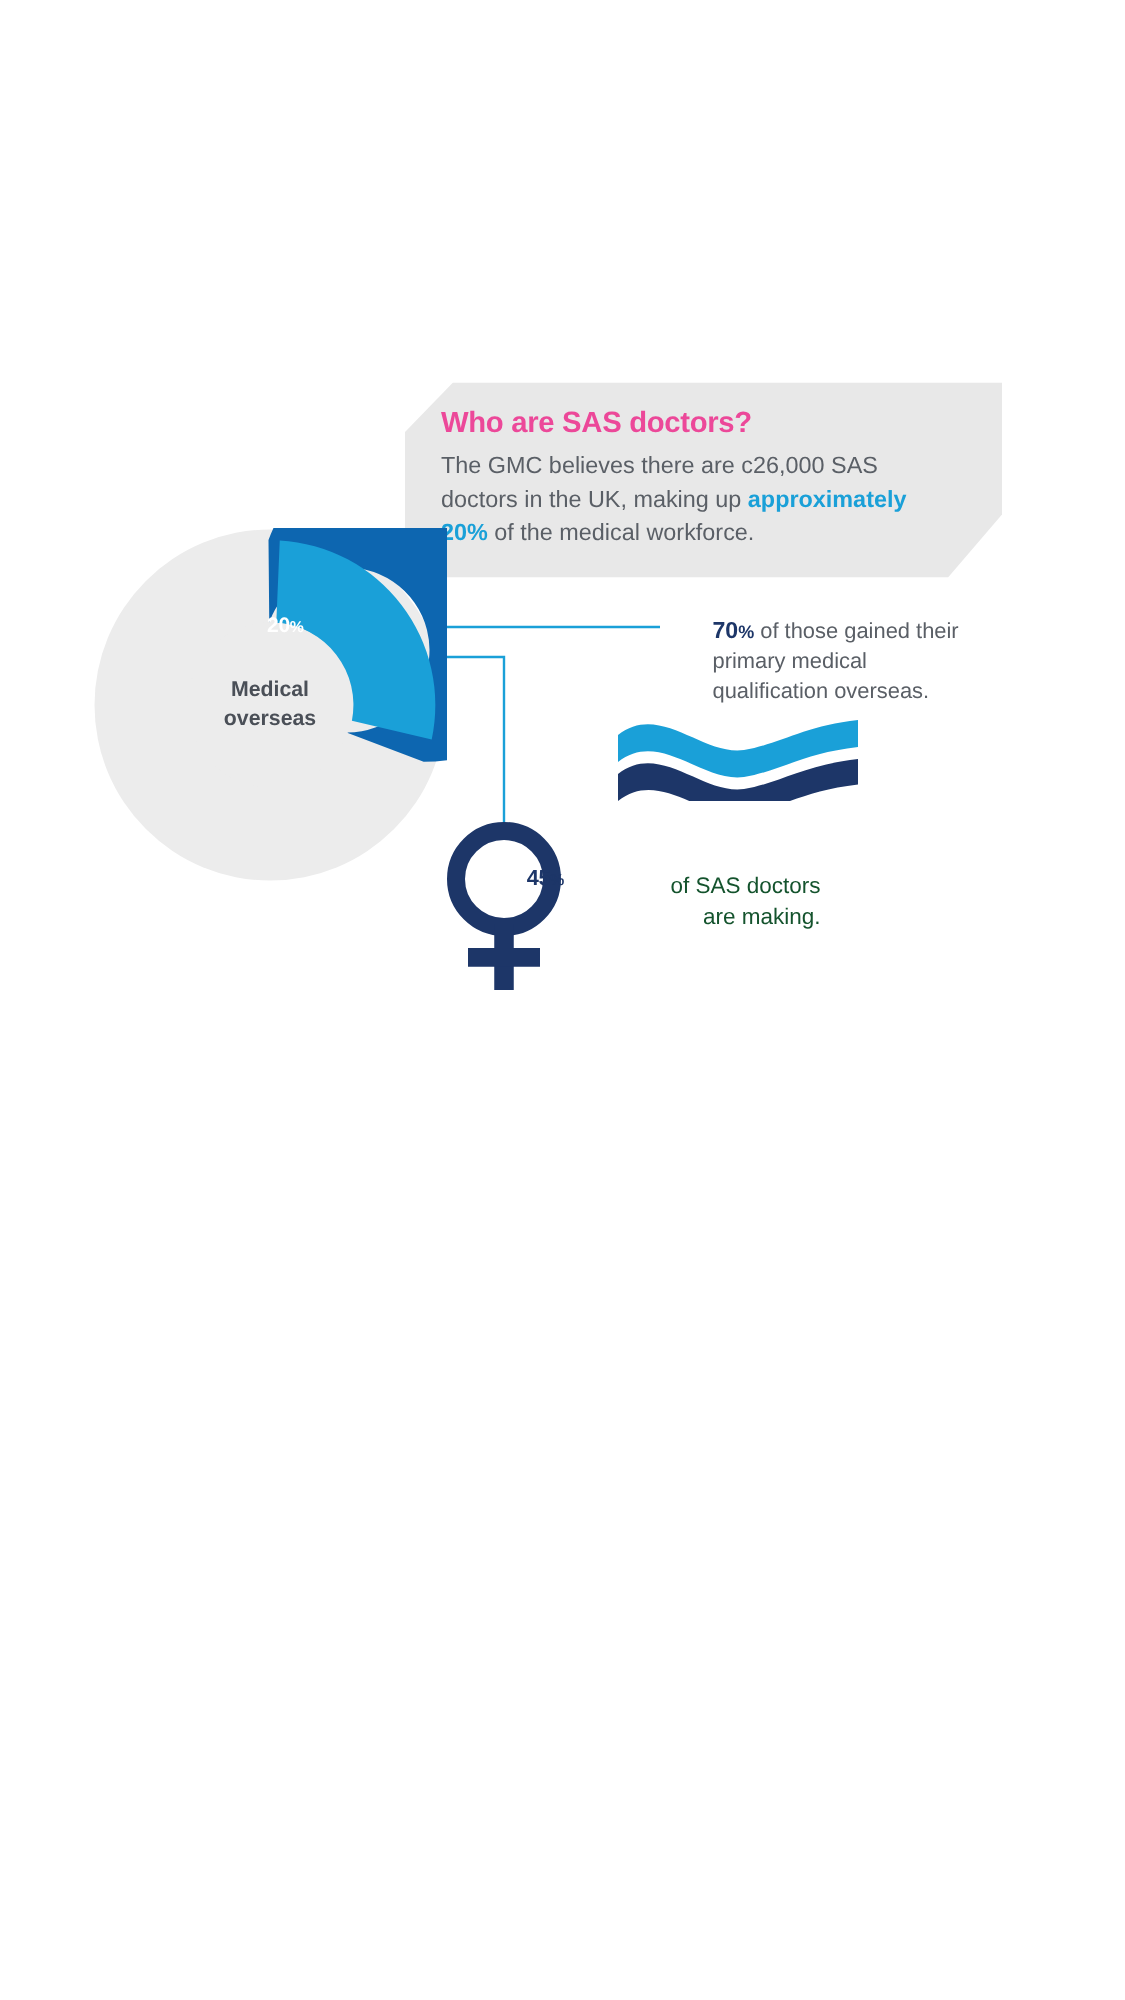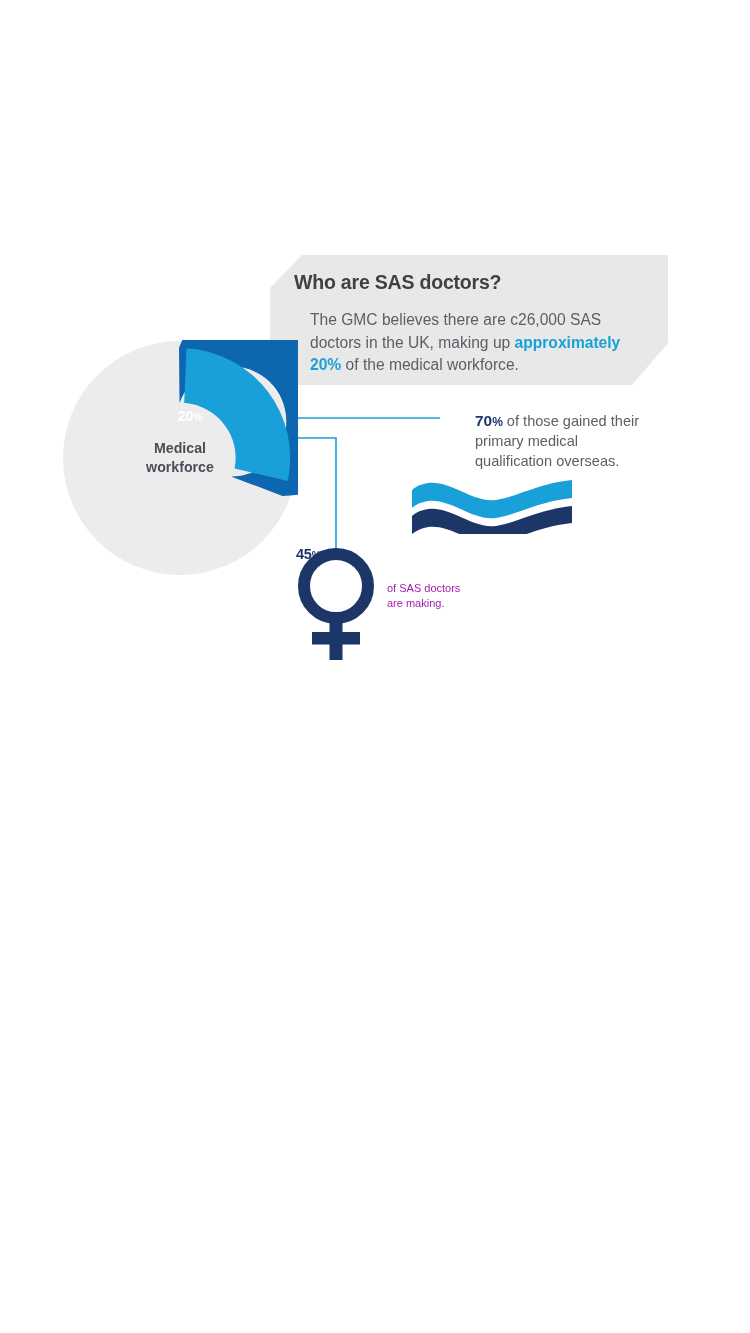--- a/index.html
+++ b/index.html
@@ -38,41 +38,41 @@
   }
   .callout-text {
     position: absolute;
     left: 24px;
     top: 17px;
     width: 345px;
   }
   .callout-title {
     font-size: 19.5px;
     font-weight: bold;
-    color: #404040;
+    color: #ec4899;
     letter-spacing: -0.2px;
     margin: 0 0 7px 0;
     line-height: 1.1;
   }
   .callout-body {
     font-size: 15.6px;
     line-height: 1.42;
     color: #5a5f66;
-    margin: 16px;
+    margin: 0;
   }
   .accent-blue {
     color: #1aa0d8;
     font-weight: bold;
   }
 
   
   .donut {
     position: absolute;
     left: 62px;
-    top: 340px;
+    top: 352px;
     width: 236px;
     height: 236px;
   }
   .donut-center-label {
     position: absolute;
     left: 0;
     top: 0;
     width: 236px;
     height: 236px;
     display: flex;
@@ -144,39 +144,40 @@
   .venus {
     position: absolute;
     left: 296px;
     top: 546px;
     width: 80px;
     height: 116px;
   }
   .venus-value {
     position: absolute;
     left: 296px;
-    top: 546px;
+    top: 578px;
     width: 80px;
-    text-align: left;
+    text-align: right;
     font-size: 14.5px;
     font-weight: bold;
     color: #1d3668;
     letter-spacing: -0.2px;
   }
   .venus-value .pct-sm {
     font-size: 10.5px;
   }
   .stat-women {
     position: absolute;
     left: 387px;
     top: 581px;
     width: 160px;
-    font-size: 11px;
+    font-size: 15px;
     line-height: 1.38;
-    color: #a21caf;
+    color: #14532d;
+    text-align: right;
   }
 </style>
 </head>
 <body>
 
 <div id="infographic">
 
   <div class="callout">
     <svg class="callout-bg" viewBox="0 0 398 130" width="398" height="130">
       <path d="M 32 0 L 398 0 L 398 88 L 362 130 L 0 130 L 0 33 Z" fill="#e8e8e8"></path>
@@ -208,21 +209,21 @@
       <path d="M 124.5 8.25
                A 110 110 0 0 1 225.8 141.0
                L 172.6 128.5
                A 55 55 0 0 0 122.2 63.12
                Z" fill="#1aa0d8"></path>
 
       <circle cx="118" cy="118" r="55" fill="#ececec"></circle>
     </svg>
     <div class="donut-center-label">
       <span>Medical</span>
-      <span>workforce</span>
+      <span>overseas</span>
     </div>
   </div>
 
   <div class="donut-seg-label"><span>20</span><span class="pct-sm">%</span></div>
 
   <div class="stat-overseas"><span class="big"><span>70</span><span class="pct-sm">%</span></span><span> of those gained their primary medical qualification overseas.</span></div>
 
   <svg class="waves" viewBox="0 0 176 64" width="176" height="64">
     <path d="M 6 20 C 34 -2 62 34 90 30 C 114 26 130 14 166 10
              L 166 28 C 130 32 114 44 90 48 C 62 52 34 16 6 38 Z" fill="#1aa0d8"></path>

